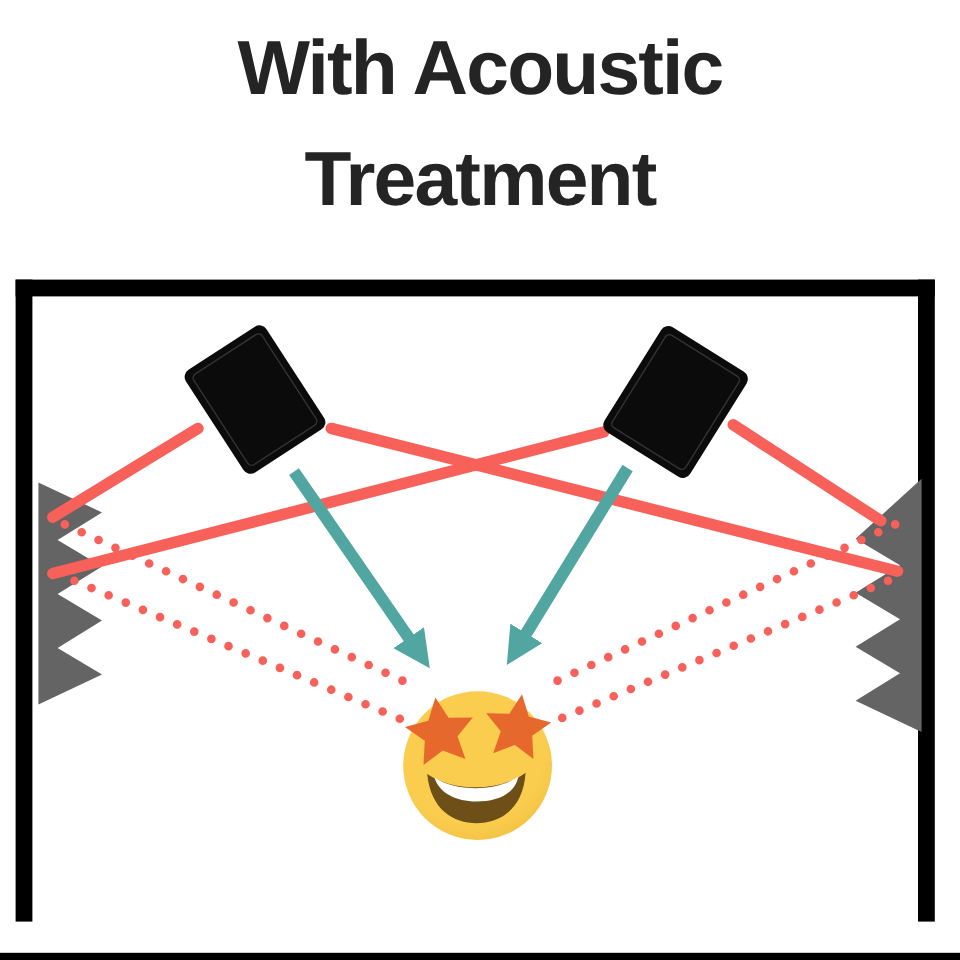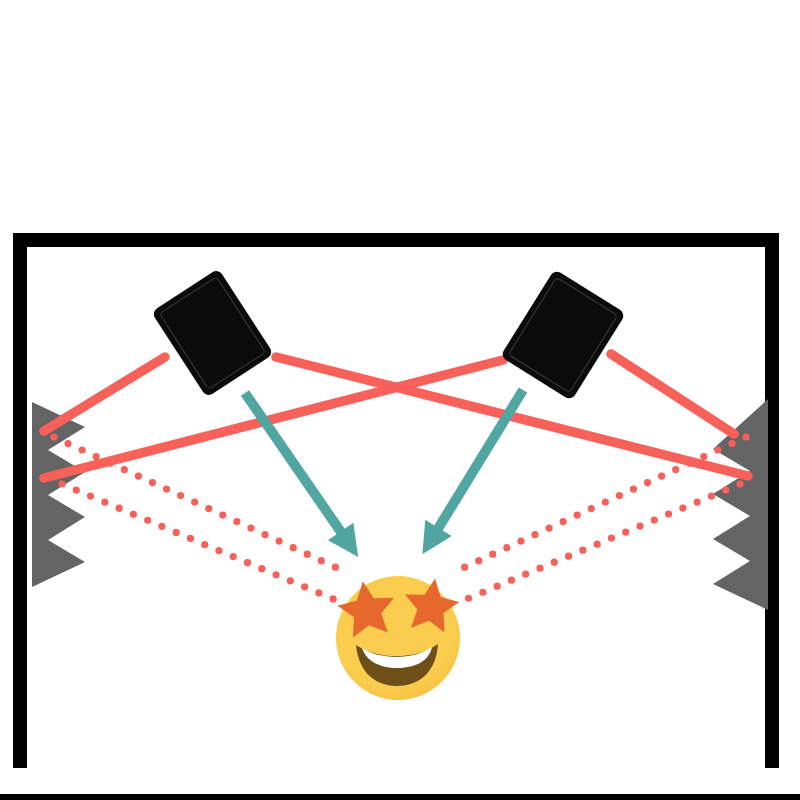--- a/index.html
+++ b/index.html
@@ -31,20 +31,24 @@
   .speaker-inner{fill:none;stroke:var(--speaker-inner-line,#333);stroke-width:1.2;}
   .star{fill:var(--emoji-star,#E7682D);}
   .mouth{fill:var(--emoji-mouth,#6D4F17);}
   .teeth{fill:var(--emoji-teeth,#fff);}
 </style>
 </head>
 <body>
 
 <div class="stage">
 
+  <div class="title">
+    <span>With Acoustic</span>
+    <span>Treatment</span>
+  </div>
 
   <svg class="diagram" width="800" height="800" viewBox="0 0 800 800">
     <defs>
       <radialGradient id="faceGrad" cx="45%" cy="38%" r="70%">
         <stop offset="0%" stop-color="var(--emoji-face,#FACD4F)"></stop>
         <stop offset="72%" stop-color="var(--emoji-face,#FACD4F)"></stop>
         <stop offset="100%" stop-color="var(--emoji-face-edge,#F3BE3D)"></stop>
       </radialGradient>
       <polygon id="starShape" points="0,-30 8.52,-11.73 28.53,-9.27 13.79,4.48 17.63,24.27 0,14.5 -17.63,24.27 -13.79,4.48 -28.53,-9.27 -8.52,-11.73"></polygon>
       <marker id="arrowHead" viewBox="0 0 10 10" refX="6.5" refY="5" markerWidth="3.1" markerHeight="3.1" orient="auto-start-reverse">

